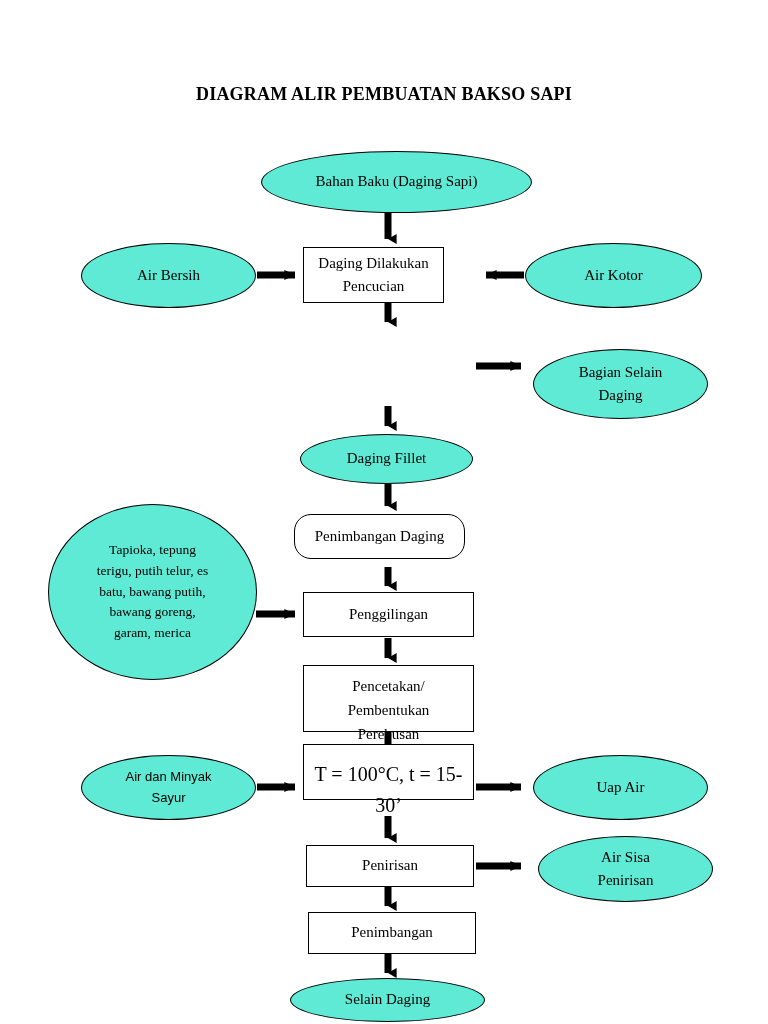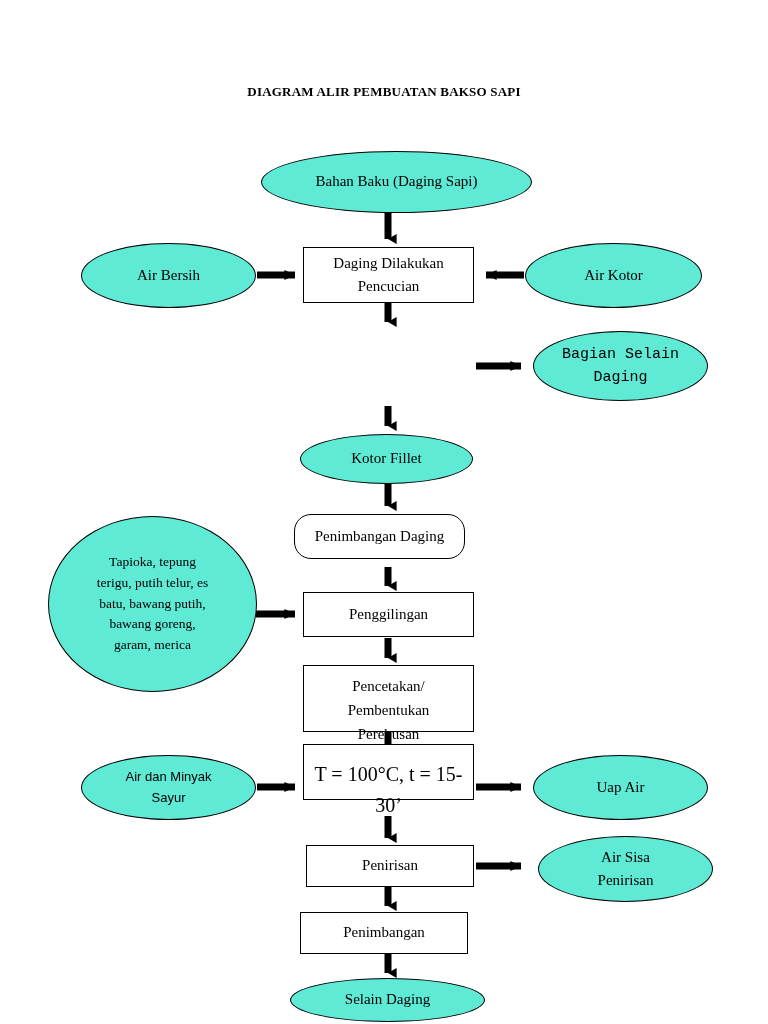--- a/index.html
+++ b/index.html
@@ -58,21 +58,21 @@
   .fs-13 { font-size: 13.5px; }
   .sans { font-family: "Liberation Sans", "DejaVu Sans", sans-serif; font-size: 13px; }
 
   #page-title {
     position: absolute;
     left: 0;
     top: 84px;
     width: 768px;
     text-align: center;
     font-weight: bold;
-    font-size: 13px;
+    font-size: 18px;
     letter-spacing: 0.2px;
     font-family: "Liberation Serif", "DejaVu Serif", serif;
   }
 
   
   #arrow-layer {
     position: absolute;
     left: 0;
     top: 0;
     width: 768px;
@@ -140,44 +140,44 @@
   </svg>
 
   <div class="node terminal fs-15" style="left:261px; top:151px; width:271px; height:62px;">
     <span class="node-label">Bahan Baku (Daging Sapi)</span>
   </div>
 
   <div class="node terminal fs-15" style="left:81px; top:243px; width:175px; height:65px;">
     <span class="node-label">Air Bersih</span>
   </div>
 
-  <div class="node process fs-15" style="left:303px; top:247px; width:171px; height:56px;">
+  <div class="node process fs-15" style="left:303px; top:247px; width:141px; height:56px;">
     <span class="node-label">Daging Dilakukan
 Pencucian</span>
   </div>
 
   <div class="node terminal fs-15" style="left:525px; top:243px; width:177px; height:65px;">
     <span class="node-label">Air Kotor</span>
   </div>
 
 
-  <div class="node terminal fs-15" style="left:533px; top:331px; width:175px; height:70px;font-family:Liberation Mono, monospace;">
+  <div class="node terminal fs-15" style="left:533px; top:349px; width:175px; height:70px;">
     <span class="node-label">Bagian Selain
 Daging</span>
   </div>
 
   <div class="node terminal fs-15" style="left:300px; top:434px; width:173px; height:50px;">
-    <span class="node-label">Kotor Fillet</span>
+    <span class="node-label">Daging Fillet</span>
   </div>
 
   <div class="node process fs-15" style="left:294px; top:514px; width:171px; height:45px;border-radius:17px;">
     <span class="node-label">Penimbangan Daging</span>
   </div>
 
-  <div class="node terminal fs-13" style="left:48px; top:516px; width:209px; height:176px;">
+  <div class="node terminal fs-13" style="left:48px; top:504px; width:209px; height:176px;">
     <span class="node-label">Tapioka, tepung
 terigu, putih telur, es
 batu, bawang putih,
 bawang goreng,
 garam, merica</span>
   </div>
 
   <div class="node process fs-15" style="left:303px; top:592px; width:171px; height:45px;">
     <span class="node-label">Penggilingan</span>
   </div>
@@ -203,21 +203,21 @@
 
   <div class="node process fs-15" style="left:306px; top:845px; width:168px; height:42px;">
     <span class="node-label">Penirisan</span>
   </div>
 
   <div class="node terminal fs-15" style="left:538px; top:836px; width:175px; height:66px;">
     <span class="node-label">Air Sisa
 Penirisan</span>
   </div>
 
-  <div class="node process fs-15" style="left:300px; top:912px; width:168px; height:42px;">
+  <div class="node process fs-15" style="left:308px; top:912px; width:168px; height:42px;">
     <span class="node-label">Penimbangan</span>
   </div>
 
   <div class="node terminal fs-15" style="left:290px; top:978px; width:195px; height:44px;">
     <span class="node-label">Selain Daging</span>
   </div>
 
 </div>
 
 </body></html>

